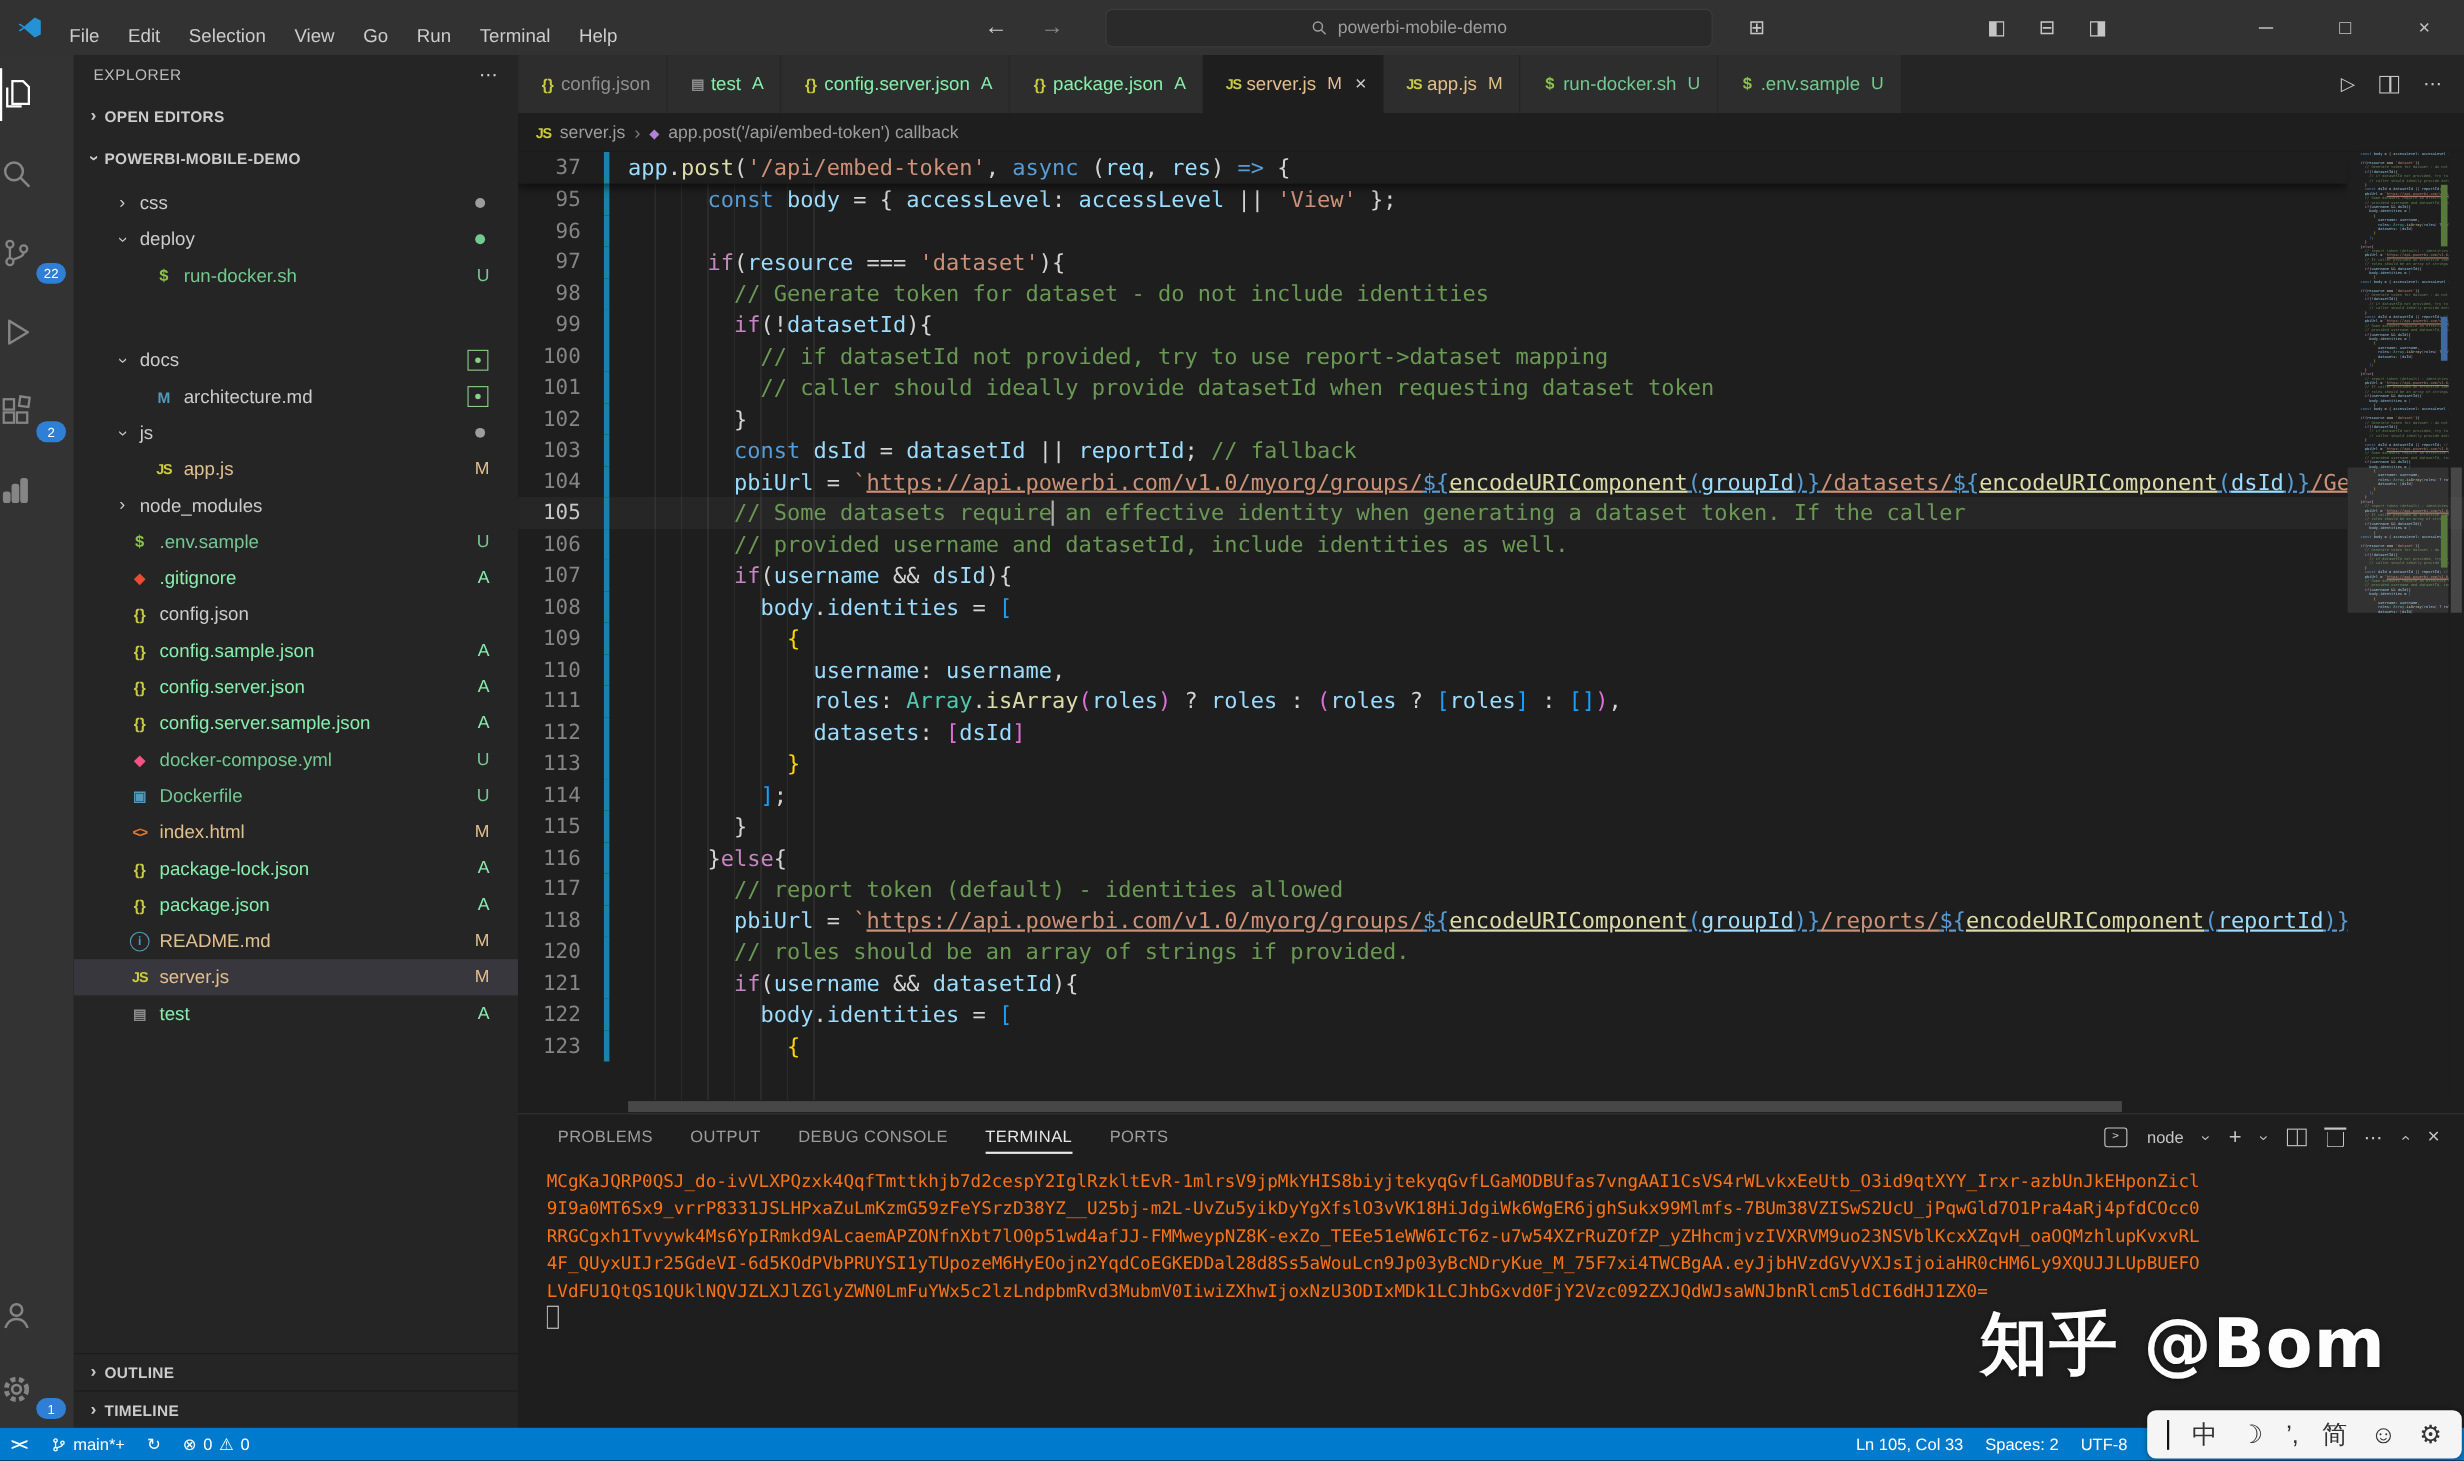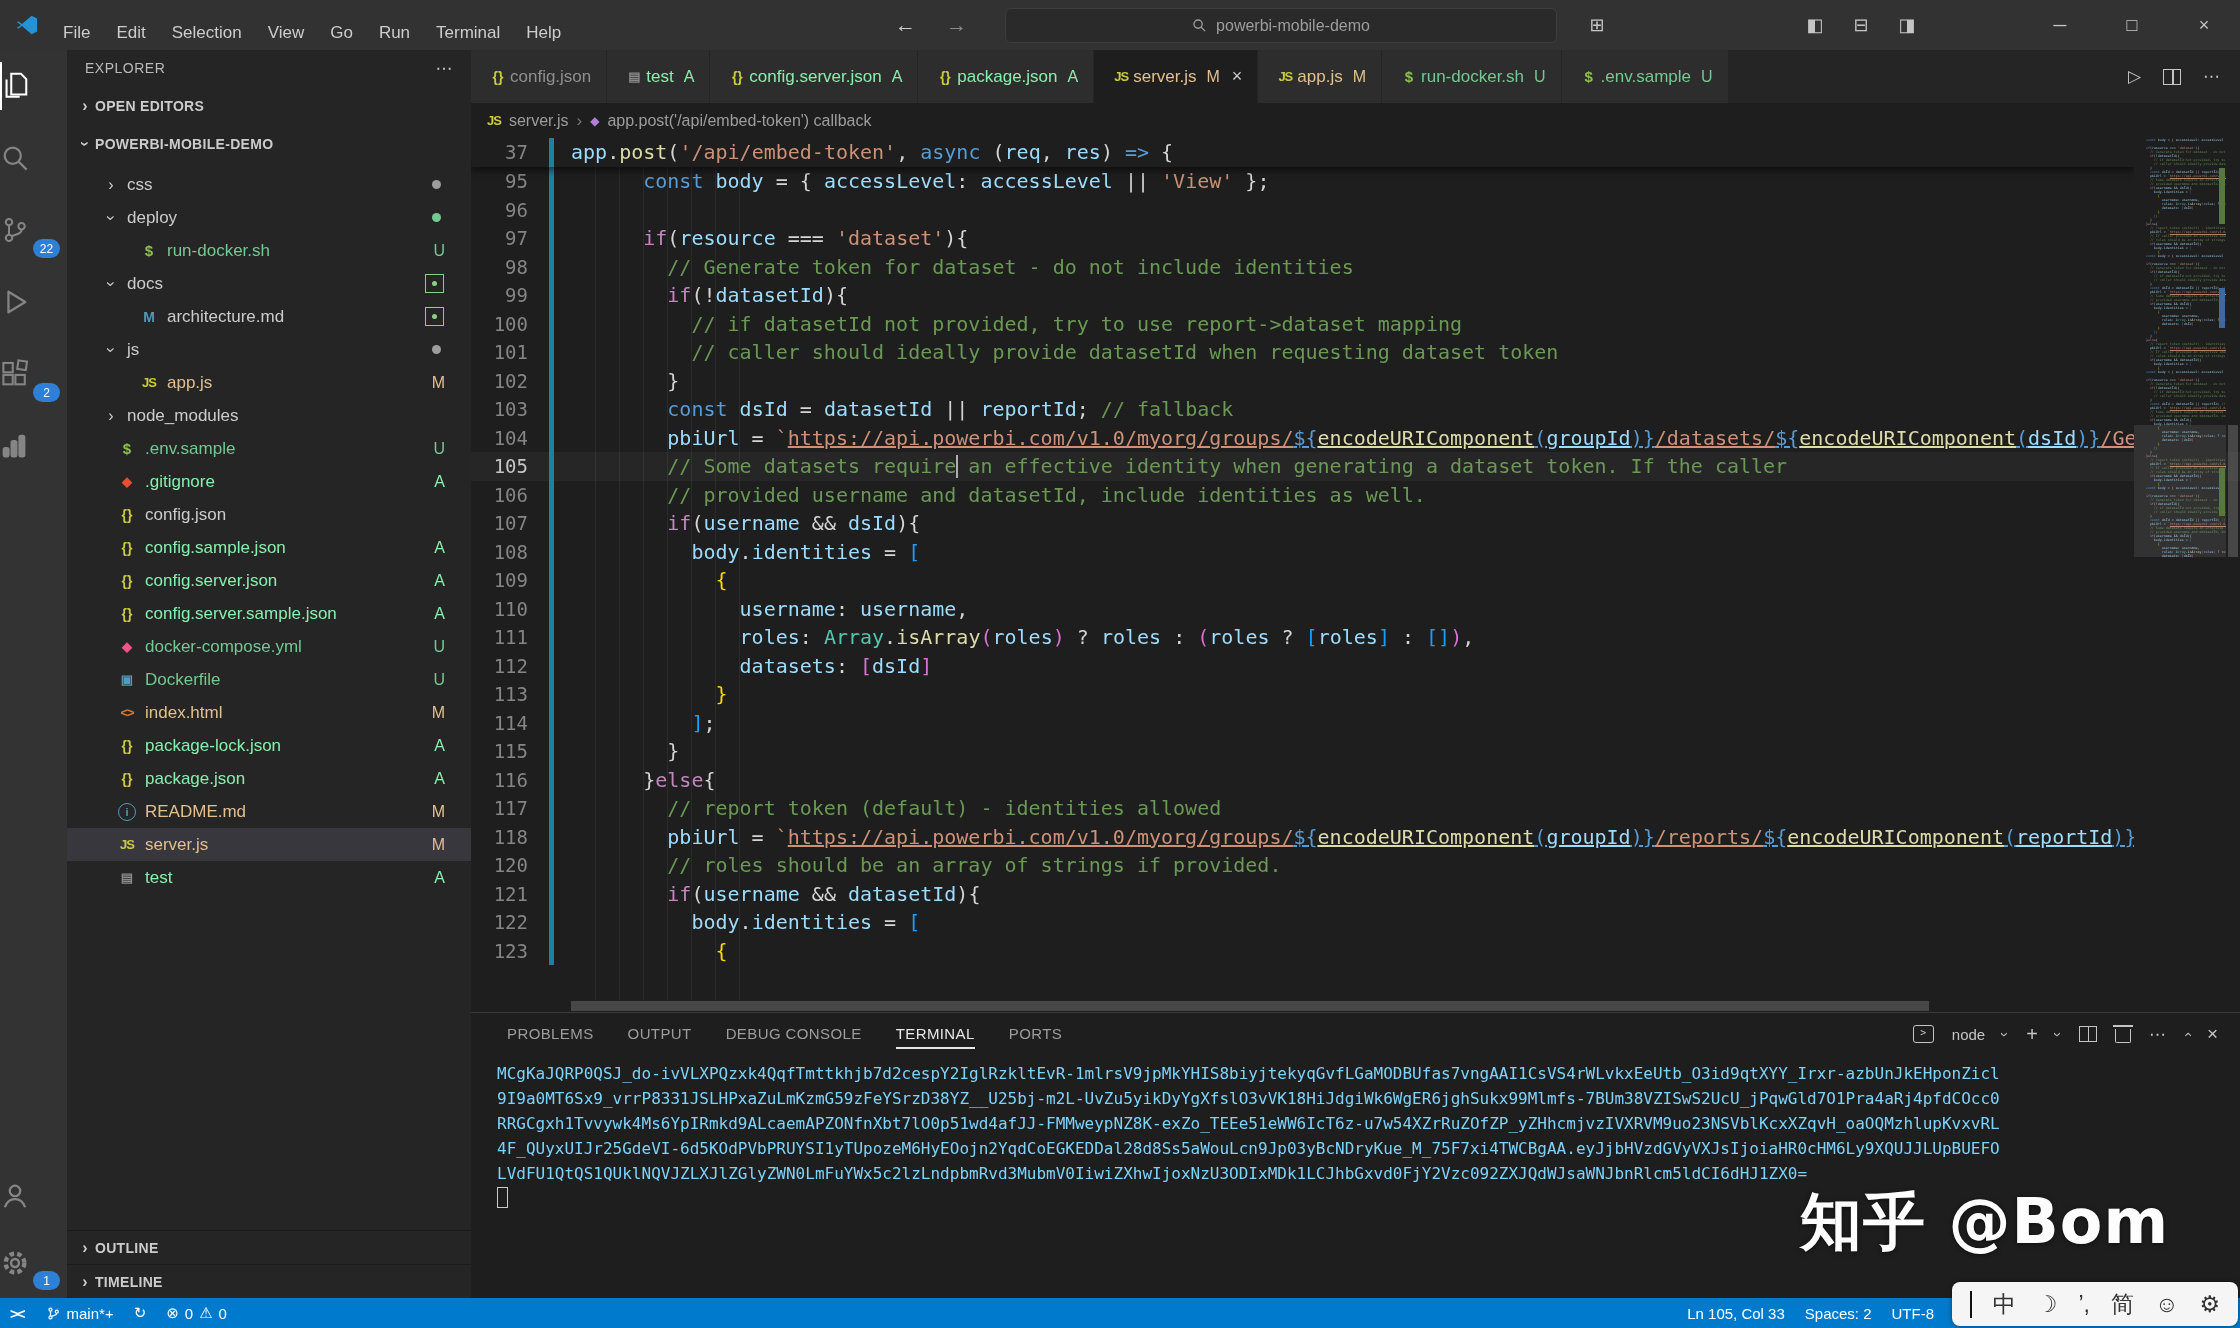--- a/index.html
+++ b/index.html
@@ -122,21 +122,21 @@
   .ptab.active{color:#e7e7e7;}
   .ptab.active::after{content:"";position:absolute;left:0;right:0;bottom:6px;height:2px;background:#e7e7e7;}
   .panel-actions{margin-left:auto;display:flex;align-items:center;gap:18px;padding-right:22px;color:#c5c5c5;font-size:17px;}
   .term-box{width:19px;height:16px;border:1.5px solid #c5c5c5;border-radius:3px;font-size:10px;line-height:14px;text-align:center;font-family:"DejaVu Sans Mono",monospace;}
   .split-ico{width:16px;height:14px;border:1.5px solid currentColor;position:relative;display:inline-block;}
   .split-ico::after{content:"";position:absolute;left:50%;top:0;bottom:0;width:1.5px;background:currentColor;}
   .trash-ico{width:14px;height:13px;border:1.5px solid currentColor;border-top:none;border-radius:0 0 2px 2px;position:relative;display:inline-block;margin-top:4px;}
   .trash-ico::before{content:"";position:absolute;top:-4px;left:-3px;right:-3px;height:1.5px;background:currentColor;}
   .chev-d{display:inline-block;transform:rotate(90deg);font-size:15px;}
   .chev-u{display:inline-block;transform:rotate(-90deg);font-size:15px;}
-  .pterm{flex:1;padding:6px 0 0 26px;font-family:"DejaVu Sans Mono",monospace;font-size:16px;line-height:25px;color:#7dd3fc;overflow:hidden;}
+  .pterm{flex:1;padding:6px 0 0 26px;font-family:"DejaVu Sans Mono",monospace;font-size:16px;line-height:25px;color:#f97316;overflow:hidden;}
   .term-line{white-space:pre;overflow:hidden;}
   .term-cursor{display:inline-block;width:9px;height:19px;border:1px solid #cccccc;vertical-align:-4px;}
 
   
   .statusbar{position:absolute;left:0;right:0;bottom:0;height:30px;background:#007acc;color:#fff;display:flex;align-items:center;font-size:15px;z-index:45;}
   .sb-item{padding:0 10px;height:30px;display:flex;align-items:center;gap:6px;white-space:nowrap;}
   .sb-item svg{stroke:#fff;}
   .sb-remote{font-weight:700;letter-spacing:-2px;padding:0 12px 0 10px;}
   .sb-right{margin-left:auto;display:flex;padding-right:296px;}
   .glyph{font-size:15px;}
@@ -277,21 +277,21 @@
         <div class="trow" style="padding-left: 34px;">
           <span class="chev open">›</span>
           <span class="tlabel">deploy</span>
           <span class="badge-dotn"></span>
         </div>
         <div class="trow" style="padding-left: 70px;">
           <span class="ficon ficon-sh">$</span>
           <span class="tlabel g-U">run-docker.sh</span>
           <span class="git g-U">U</span>
         </div>
-        <div class="trow" style="padding-left: 34px;">
+        <div class="trow" style="padding-left: 34px; margin-top: 44px;">
           <span class="chev open">›</span>
           <span class="tlabel">docs</span>
           <span class="badge-box">
             <span class="badge-box-dot"></span>
           </span>
         </div>
         <div class="trow" style="padding-left: 70px;">
           <span class="ficon ficon-md">M</span>
           <span class="tlabel">architecture.md</span>
           <span class="badge-box">

